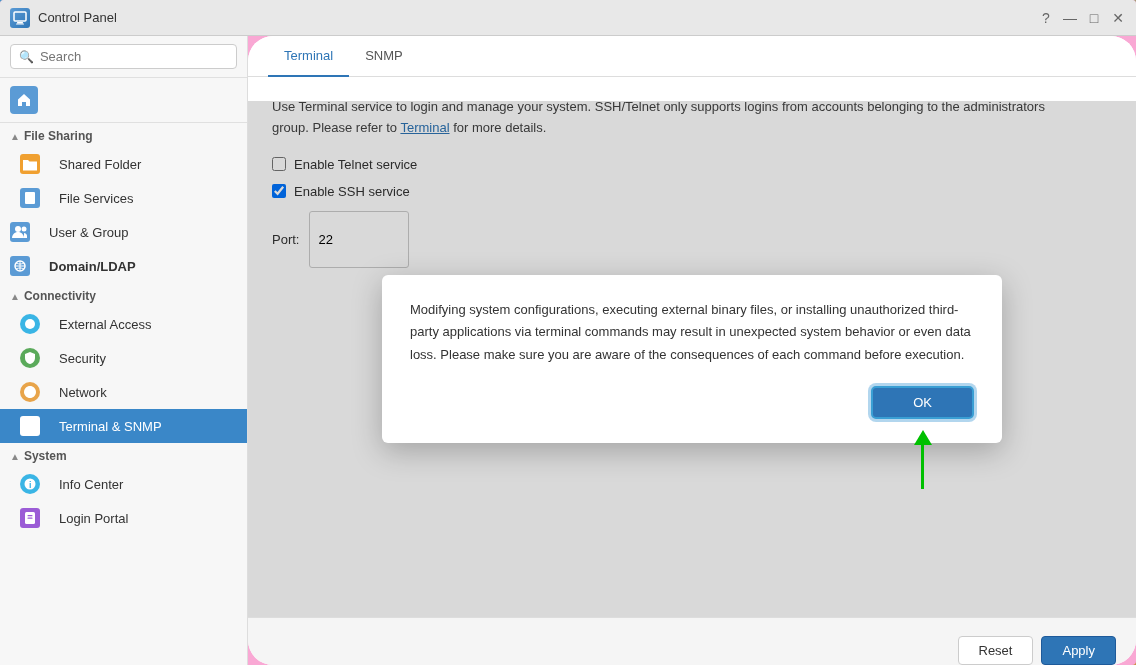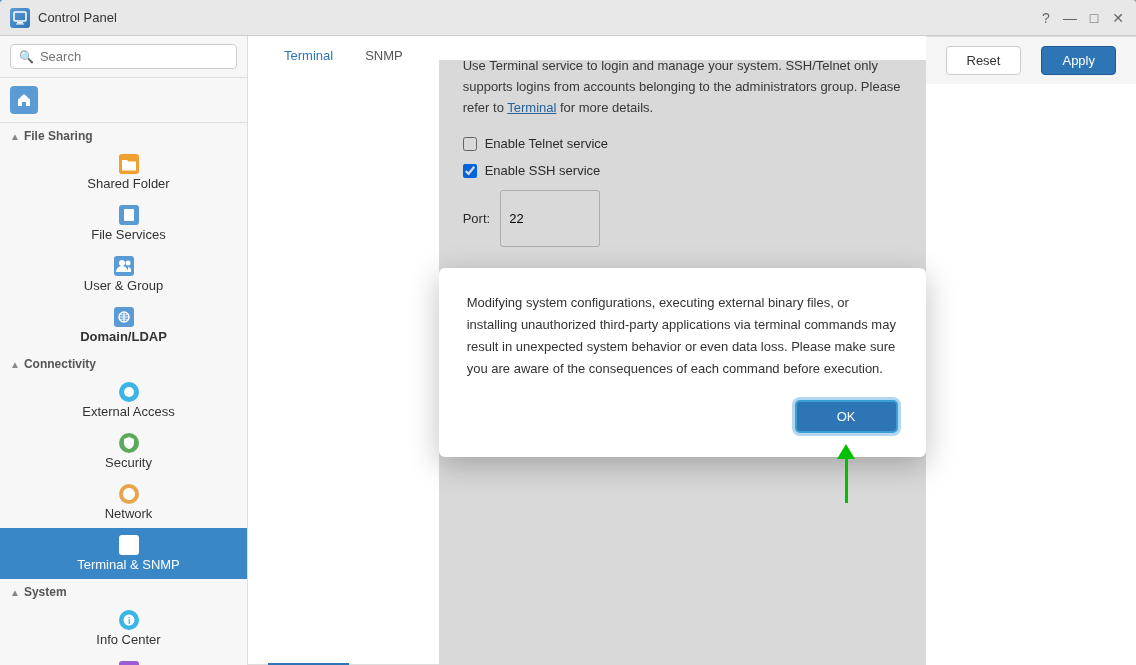--- a/index.html
+++ b/index.html
@@ -134,24 +134,23 @@
     }
     .chevron {
       font-size: 10px;
       color: #888;
     }
     .sidebar-item {
       display: flex;
       align-items: center;
       padding: 7px 10px 7px 20px;
       cursor: pointer;
-      gap: 2px;
+      gap: 19px;
       color: #333;
       font-size: 13px;
-      flex-direction: column;
     }
     .sidebar-item.active {
       background: #3a87c8;
       color: white;
     }
     .sidebar-item.active .item-icon {
       filter: brightness(10);
     }
     .item-icon {
       width: 20px;
@@ -168,22 +167,23 @@
     .icon-external { background: #3ab5e5; border-radius: 50%; }
     .icon-network { background: #e8a44a; border-radius: 50%; }
     .icon-security { background: #5baa5b; border-radius: 50%; }
     .icon-terminal { background: #2e5d9e; border-radius: 3px; }
     .icon-info { background: #3ab5e5; border-radius: 50%; }
     .icon-login { background: #9b5cd6; border-radius: 3px; }
     .main-content {
       flex: 1;
       background: white;
       display: flex;
-      flex-direction: row;
+      flex-direction: column;
       overflow: hidden;
+      border-radius: 25px;
     }
     .tabs-bar {
       display: flex;
       border-bottom: 1px solid #ddd;
       padding: 0 20px;
       background: white;
     }
     .tab {
       padding: 12px 16px;
       cursor: pointer;
@@ -243,24 +243,24 @@
       padding: 20px 8px;
       border: 1px solid #ccc;
       border-radius: 3px;
       font-size: 13px;
     }
     .footer-bar {
       height: 48px;
       background: #f5f5f5;
       border-top: 1px solid #ddd;
       display: flex;
-      align-items: center;
+      align-items: flex-end;
       justify-content: flex-end;
       padding: 0 20px;
-      gap: 20px;
+      gap: 8px;
       flex-shrink: 0;
     }
     .btn-reset {
       padding: 6px 20px;
       background: white;
       border: 1px solid #ccc;
       border-radius: 4px;
       font-size: 13px;
       cursor: pointer;
       color: #333;

